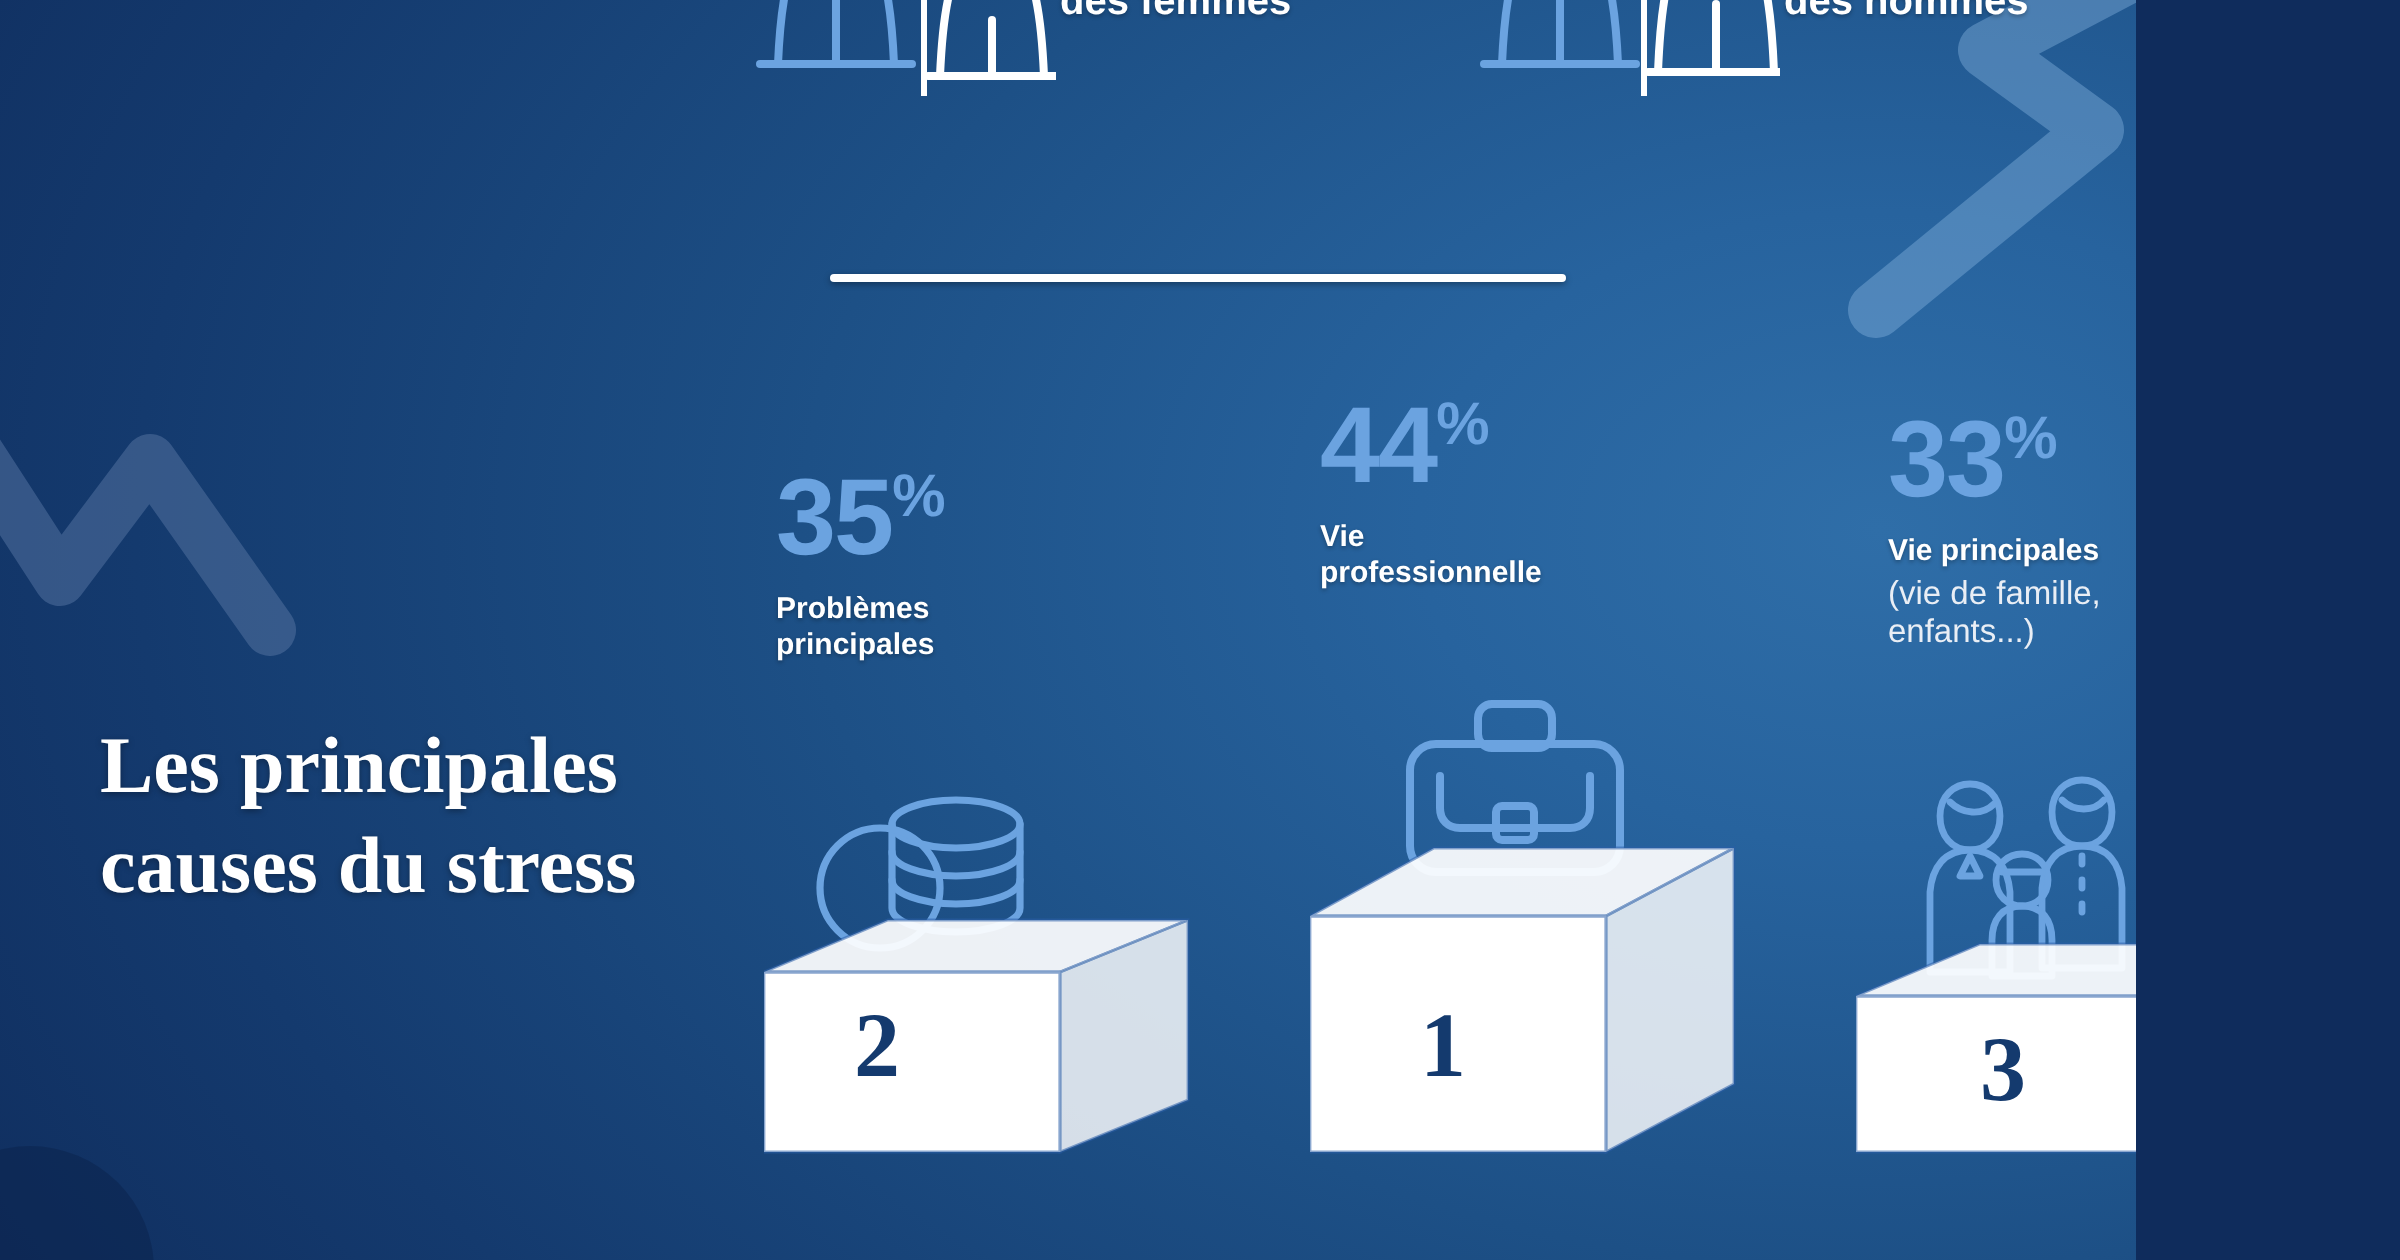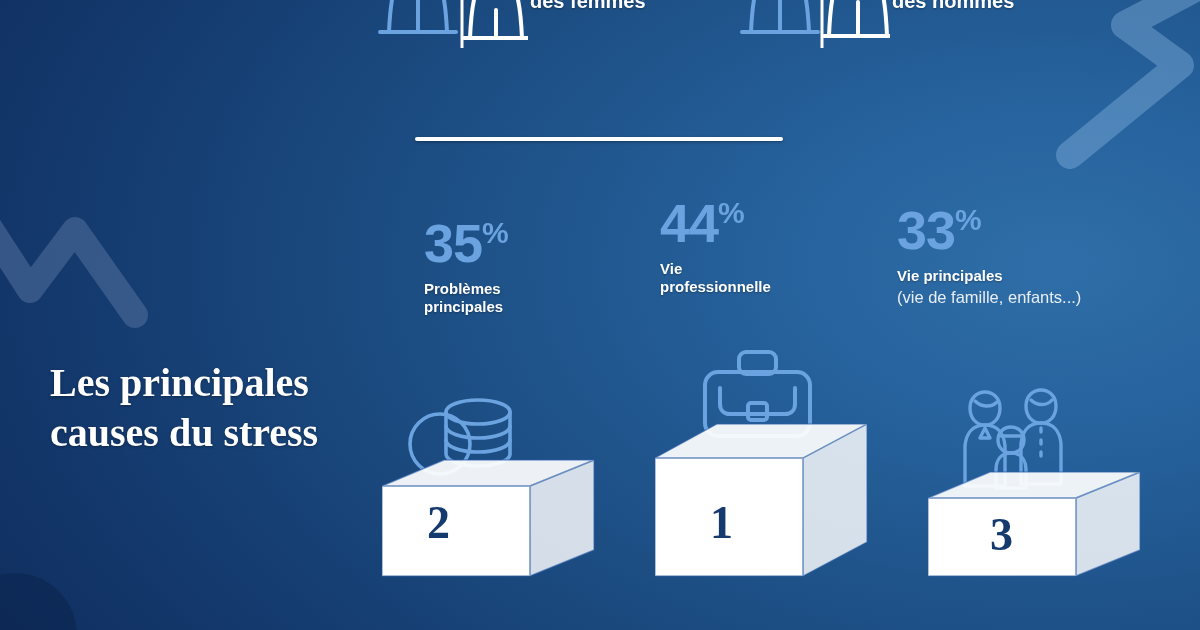--- a/index.html
+++ b/index.html
@@ -2,21 +2,21 @@
 <html><head>
 <meta charset="utf-8">
 <style>
   html,body{margin:0;padding:0;}
   body{
     width:1200px;height:630px;overflow:hidden;
     font-family:"Liberation Sans", sans-serif;
     background:#0f2c5c;
   }
   .stage{
-    position:relative;width:1200px;height:630px;overflow:hidden;
+    position:relative;width:1068px;height:630px;overflow:hidden;
     background:
       radial-gradient(120% 140% at 88% 42%, #2f6ea8 0%, #27639e 18%, #1d5086 42%, #143a6e 68%, #0f2c5c 88%);
   }
   
   .deco{position:absolute;pointer-events:none;}
   .deco-left{left:-30px;top:185px;width:230px;height:170px;opacity:.55;}
   .deco-right{right:-40px;top:-20px;width:210px;height:210px;opacity:.38;}
   .deco-bl{left:-55px;bottom:-60px;width:150px;height:150px;opacity:.45;}
   
   .toprow{position:absolute;left:0;top:-72px;width:1200px;height:120px;}
@@ -63,23 +63,23 @@
     margin-top:3px;font-size:16.5px;font-weight:normal;color:#e9eef5;
     line-height:1.2;
   }
   .icon-wrap{position:absolute;}
   .podium{position:absolute;}
   .rank{
     position:absolute;font-family:"Liberation Serif", serif;font-weight:bold;
     color:#143a6e;font-size:46px;line-height:1;
   }
   
-  .col-2{left:388px;top:216px;margin-left:36px;}
+  .col-2{left:388px;top:232px;}
   .col-1{left:660px;top:196px;}
-  .col-3{left:897px;top:203px;}
+  .col-3{left:944px;top:203px;}
 </style>
 </head>
 <body>
 
 <div class="stage">
 
   <svg class="deco deco-left" viewBox="0 0 230 170">
     <path d="M5 20 L60 105 L105 45 L165 130" fill="none" stroke="#52719f" stroke-width="26" stroke-linecap="round" stroke-linejoin="round"></path>
   </svg>
   <svg class="deco deco-right" viewBox="0 0 210 210">

